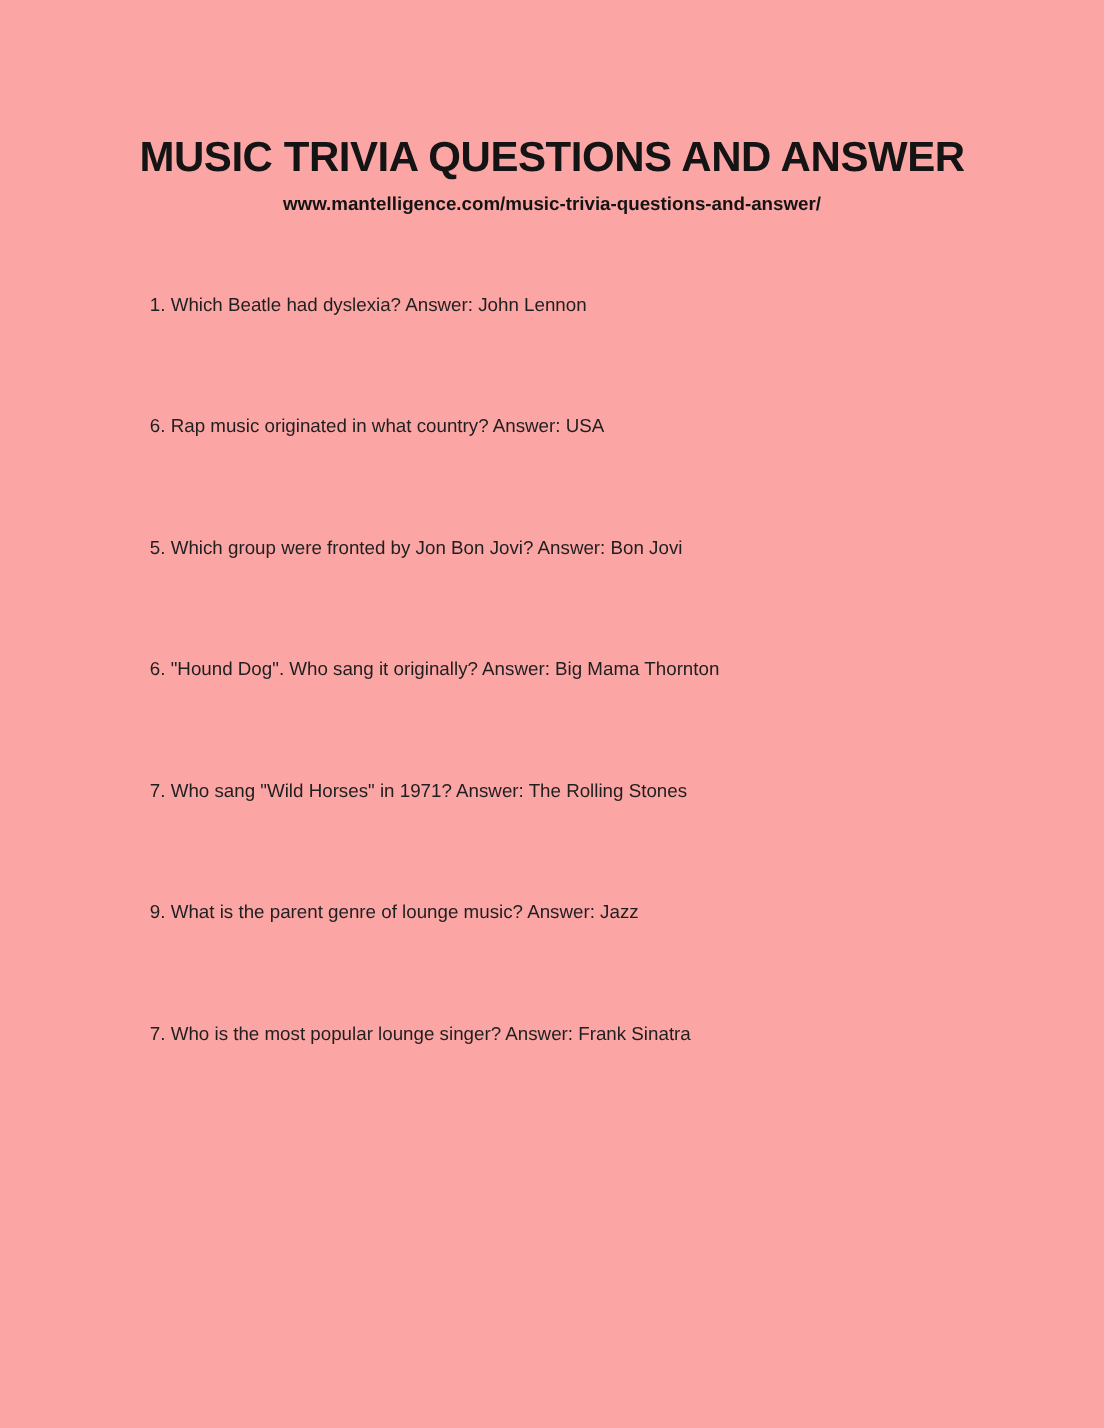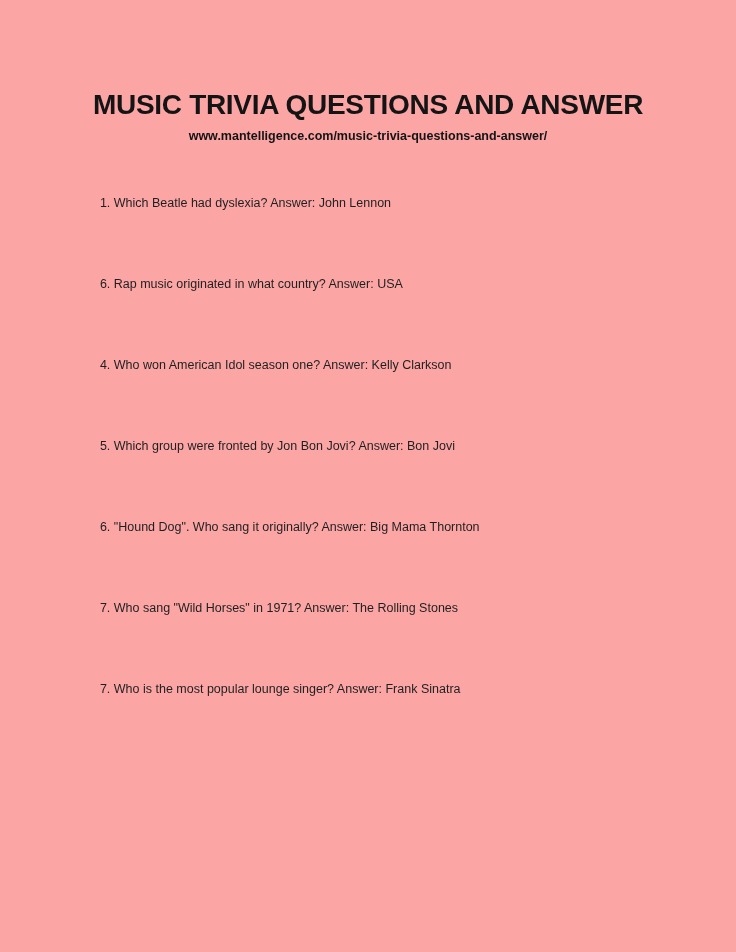--- a/index.html
+++ b/index.html
@@ -53,36 +53,36 @@
   <div class="trivia-list">
   <div class="q-line">
     <span>1. Which Beatle had dyslexia? Answer: John Lennon</span>
   </div>
 
 
   <div class="q-line">
     <span>6. Rap music originated in what country? Answer: USA</span>
   </div>
 
-  <div class="q-line">
-    <span>4. Who won American Idol season one? Answer: Kelly Clarkson</span>
-  </div>
 
   <div class="q-line">
     <span>5. Which group were fronted by Jon Bon Jovi? Answer: Bon Jovi</span>
   </div>
 
   <div class="q-line">
     <span>6. "Hound Dog". Who sang it originally? Answer: Big Mama Thornton</span>
   </div>
 
   <div class="q-line">
     <span>7. Who sang "Wild Horses" in 1971? Answer: The Rolling Stones</span>
   </div>
 
 
+  <div class="q-line">
+    <span>9. What is the parent genre of lounge music? Answer: Jazz</span>
+  </div>
 
   <div class="q-line">
     <span>7. Who is the most popular lounge singer? Answer: Frank Sinatra</span>
   </div>
 
 </div>
 </div>
 
 </body></html>

